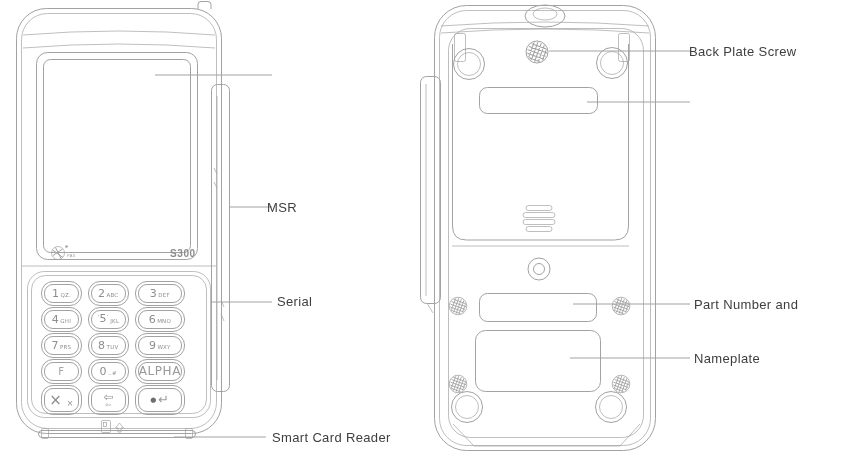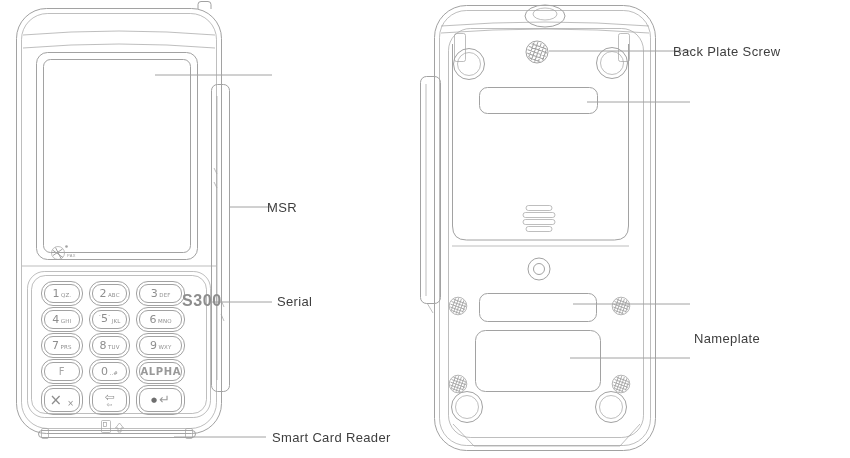--- a/index.html
+++ b/index.html
@@ -14,37 +14,37 @@
   .ln{fill:none;stroke:var(--line);stroke-width:1;}
   .lnt{stroke-width:.7;}
   .fillg{fill:var(--line);stroke:none;}
 
   
   .co{position:absolute;font-size:13px;line-height:17.5px;letter-spacing:.35px;
       color:var(--text);white-space:nowrap;}
   .co-line{display:block;}
 
   
-  .model{position:absolute;left:182px;top:248px;width:34px;font-size:16px;font-weight:700;
-         letter-spacing:.6px;color:#8d8d8d;margin-top:44px;}
+  .model{position:absolute;left:170px;top:248px;width:34px;font-size:10px;font-weight:700;
+         letter-spacing:.6px;color:#8d8d8d;}
   .paxtxt{position:absolute;left:67px;top:253px;font-size:4px;letter-spacing:.4px;color:#9c9c9c;}
 
   
   .keypad-grid{position:absolute;left:44px;top:284px;width:138px;
                display:grid;grid-template-columns:repeat(3,1fr);
                grid-template-rows:19px 19px 19px 19px 24px;gap:7px 12px;}
   .key{border:1px solid var(--line);outline:1px solid var(--line);outline-offset:2px;
        border-radius:9px;background:#fff;display:flex;align-items:center;justify-content:center;
        font-family:"DejaVu Sans",sans-serif;color:var(--key-text);overflow:visible;}
   .k-main{font-size:11px;line-height:11px;}
   .k-sub{font-size:5.5px;line-height:6px;margin-left:1.5px;margin-top:3px;letter-spacing:.2px;}
   .key-five{position:relative;}
   .key-five .k-main::before,.key-five .k-main::after{content:"·";font-size:7px;position:relative;top:-4px;}
   .key-f .k-main{font-size:10px;color:#a6a6a6;letter-spacing:.5px;}
-  .key-alpha .k-main{font-size:10px;letter-spacing:.6px;font-weight:700;color:#999;}
+  .key-alpha .k-main{font-size:12px;letter-spacing:.6px;font-weight:400;color:#999;}
   .key-cancel .k-main{font-size:15px;line-height:12px;}
   .key-cancel .k-sub{font-size:8px;margin:8px 0 0 5px;}
   .key-clear{flex-direction:column;}
   .key-clear .k-main{font-size:12px;line-height:10px;}
   .key-clear .k-sub{font-size:7px;line-height:6px;margin:0;}
   .key-enter .k-main{font-size:7px;color:#6e6e6e;margin-right:2px;}
   .key-enter .k-sub{font-size:13px;line-height:11px;margin:0 0 2px 0;color:#9a9a9a;}
 </style>
 </head>
 <body>
@@ -250,22 +250,23 @@
   <div class="co" style="left:267px;top:199px">
     <span class="co-line">MSR</span>
   </div>
   <div class="co" style="left:277px;top:293px">
     <span class="co-line">Serial</span>
   </div>
   <div class="co" style="left:272px;top:429px">
     <span class="co-line">Smart Card Reader</span>
   </div>
 
-  <div class="co" style="left:673px;top:43px">
+  <div class="co" style="left:689px;top:43px">
     <span class="co-line">Back Plate Screw</span>
   </div>
   <div class="co" style="left:694px;top:296px">
-  </div>
-  <div class="co" style="left:694px;top:330px">
+    <span class="co-line">Part Number and</span>
+  </div>
+  <div class="co" style="left:694px;top:350px">
     <span class="co-line">Nameplate</span>
   </div>
 
 </div>
 
 </body></html>

